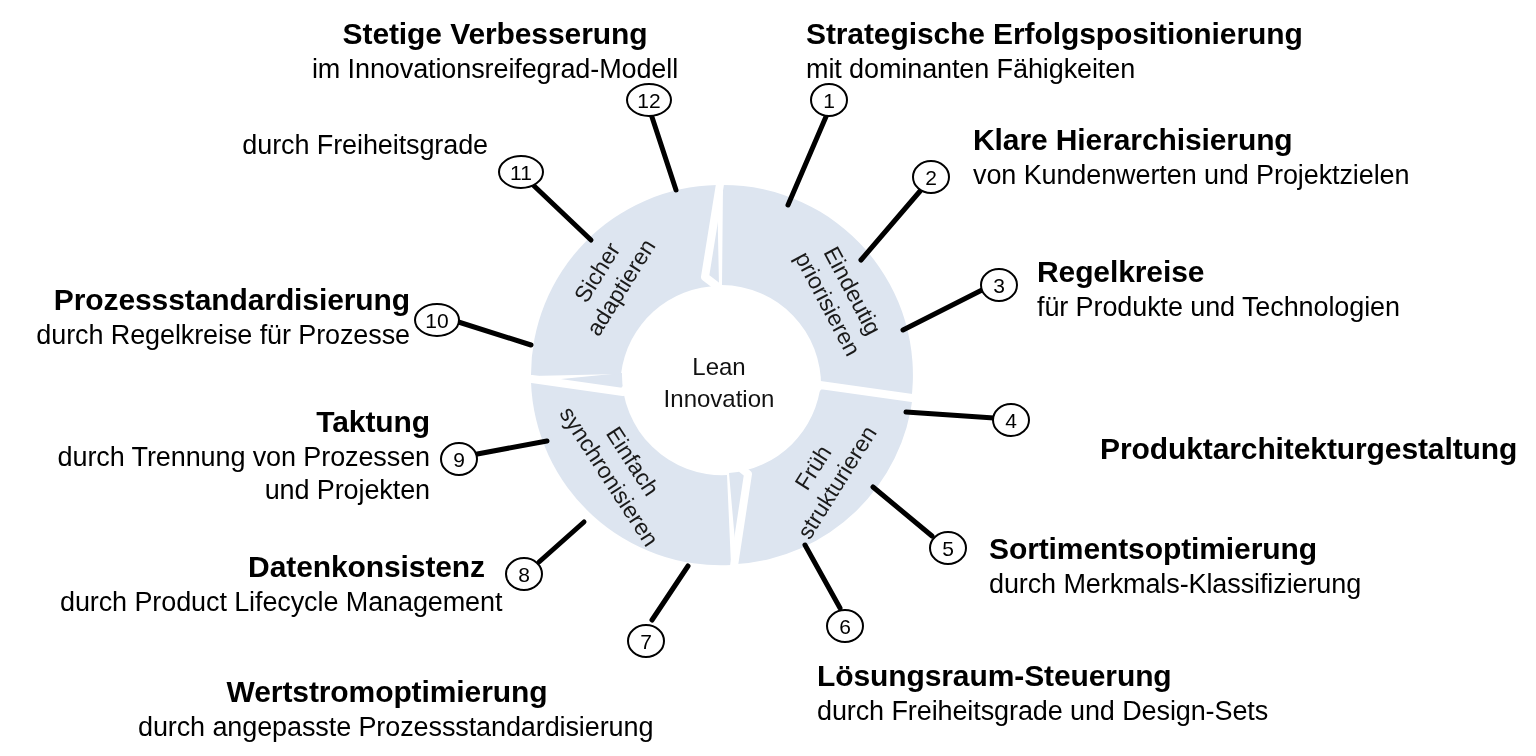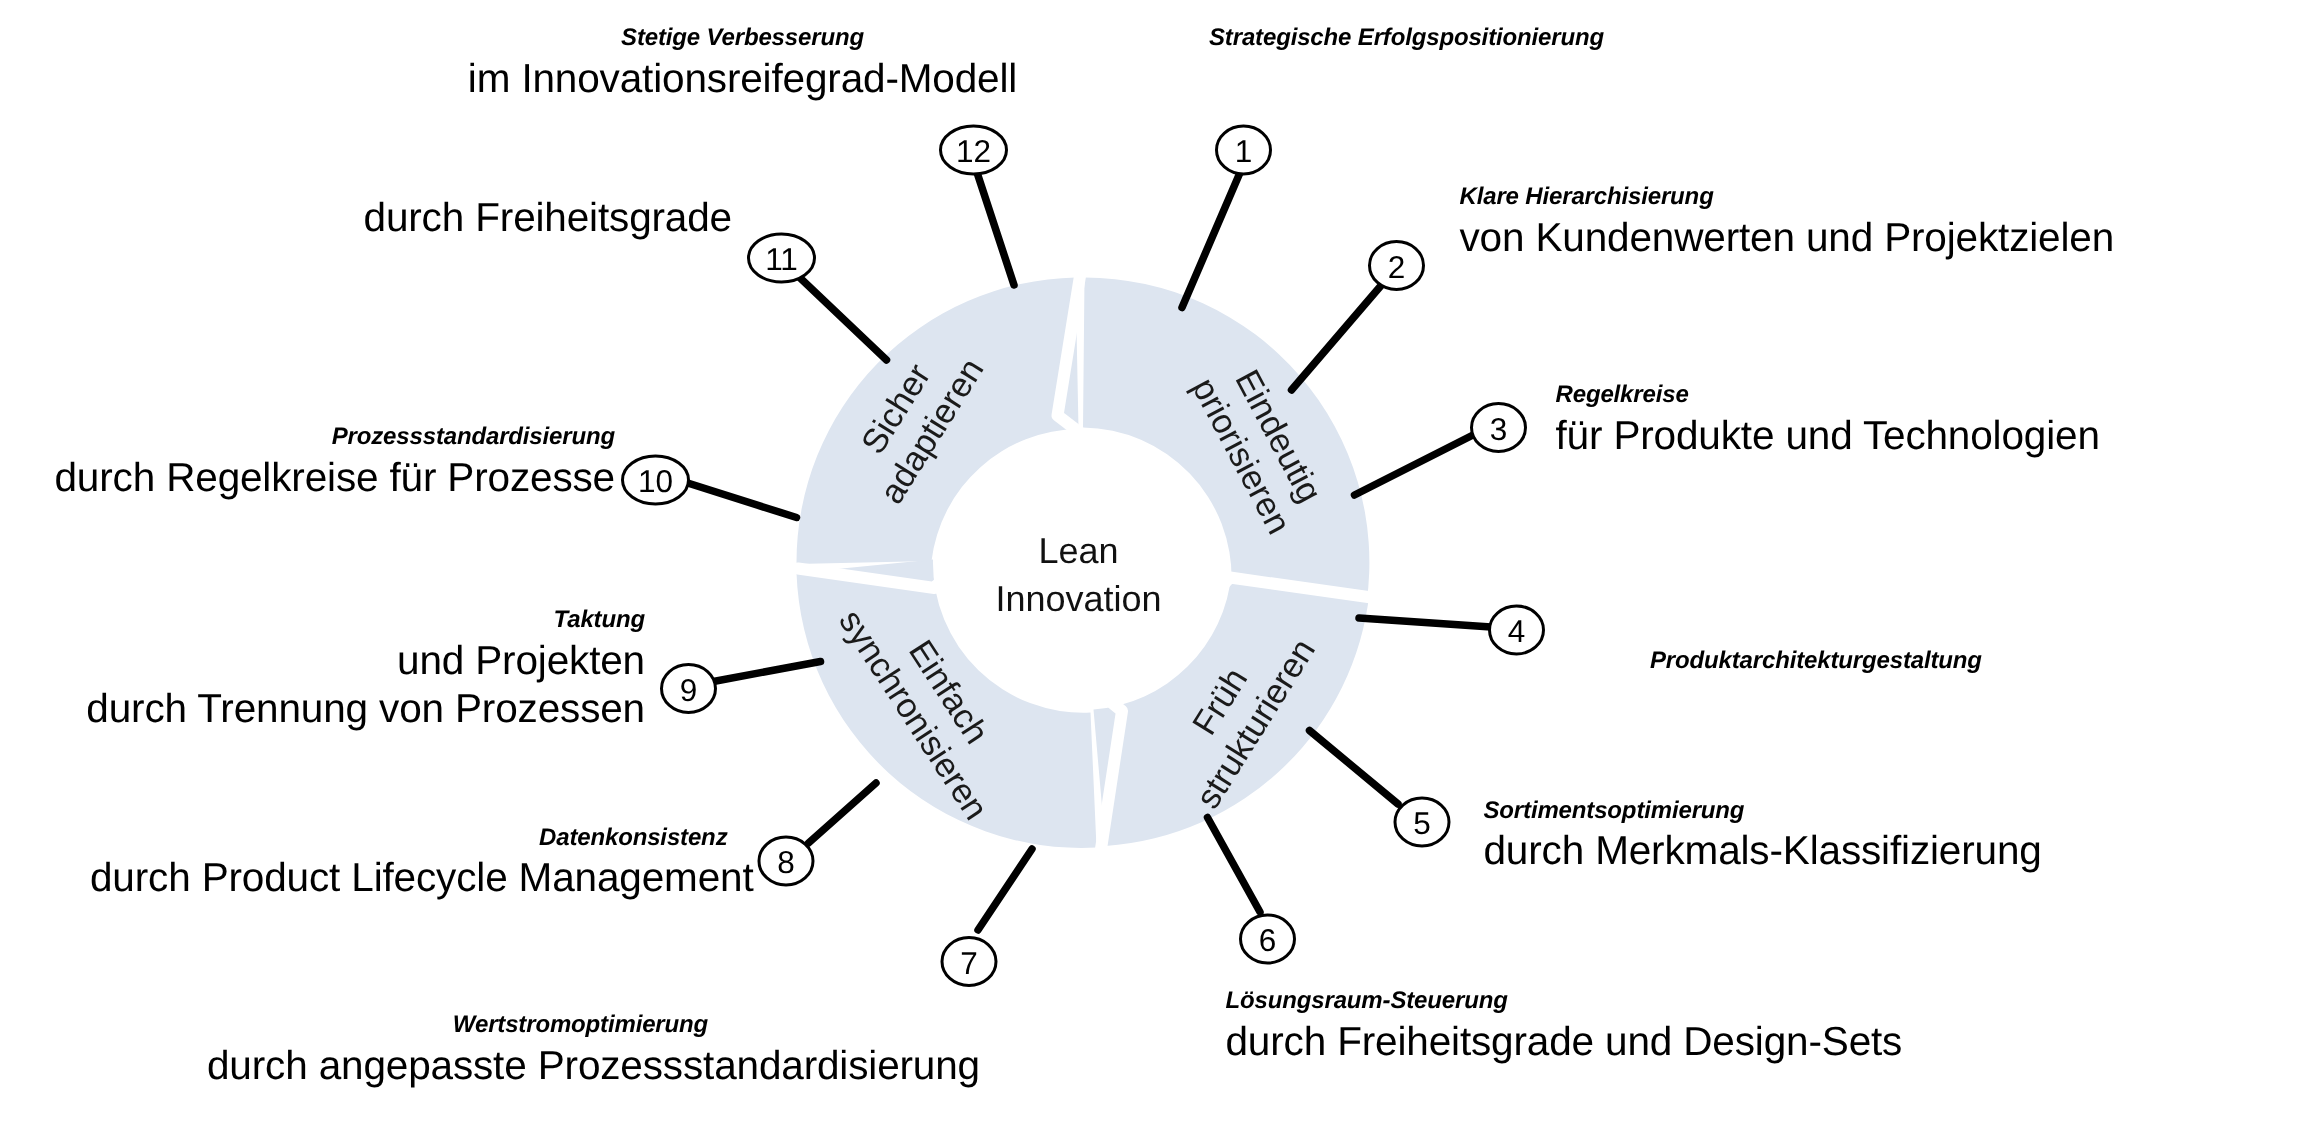--- a/index.html
+++ b/index.html
@@ -22,23 +22,22 @@
     height: 756px;
   }
   .label {
     position: absolute;
     line-height: 1.22;
     white-space: nowrap;
   }
   .label .t1 {
     display: block;
     font-weight: bold;
-    font-size: 16px;
+    font-size: 30px;
     letter-spacing: -0.1px;
-    font-style: italic;
   }
   .label .t2 {
     display: block;
     font-weight: normal;
     font-size: 27px;
     letter-spacing: -0.1px;
   }
   .label.right { text-align: left; }
   .label.left  { text-align: right; }
   .label.ctr   { text-align: center; }
@@ -193,20 +192,21 @@
     </g>
     <g>
       <ellipse cx="649" cy="100" rx="22" ry="16" fill="#ffffff" stroke="#000000" stroke-width="2"></ellipse>
       <text class="num-text" text-anchor="middle" x="649" y="108">12</text>
     </g>
   </g>
 </svg>
 
 <div class="label right" style="left:806px; top:16px;">
   <span class="t1">Strategische Erfolgspositionierung</span>
+  <span class="t2">mit dominanten Fähigkeiten</span>
 </div>
 
 <div class="label right" style="left:973px; top:122px;">
   <span class="t1">Klare Hierarchisierung</span>
   <span class="t2">von Kundenwerten und Projektzielen</span>
 </div>
 
 <div class="label right" style="left:1037px; top:254px;">
   <span class="t1">Regelkreise</span>
   <span class="t2">für Produkte und Technologien</span>
@@ -231,22 +231,22 @@
   <span class="t2">durch angepasste Prozessstandardisierung</span>
 </div>
 
 <div class="label left" style="left:60px; top:549px; width:425px;">
   <span class="t1">Datenkonsistenz</span>
   <span class="t2">durch Product Lifecycle Management</span>
 </div>
 
 <div class="label left" style="left:20px; top:404px; width:410px;">
   <span class="t1">Taktung</span>
+  <span class="t2">durch Trennung von Prozessen</span>
   <span class="t2">und Projekten</span>
-  <span class="t2">durch Trennung von Prozessen</span>
 </div>
 
 <div class="label left" style="left:10px; top:282px; width:400px;">
   <span class="t1">Prozessstandardisierung</span>
   <span class="t2">durch Regelkreise für Prozesse</span>
 </div>
 
 <div class="label left" style="left:100px; top:129px; width:388px;">
   <span class="t2">durch Freiheitsgrade</span>
 </div>

